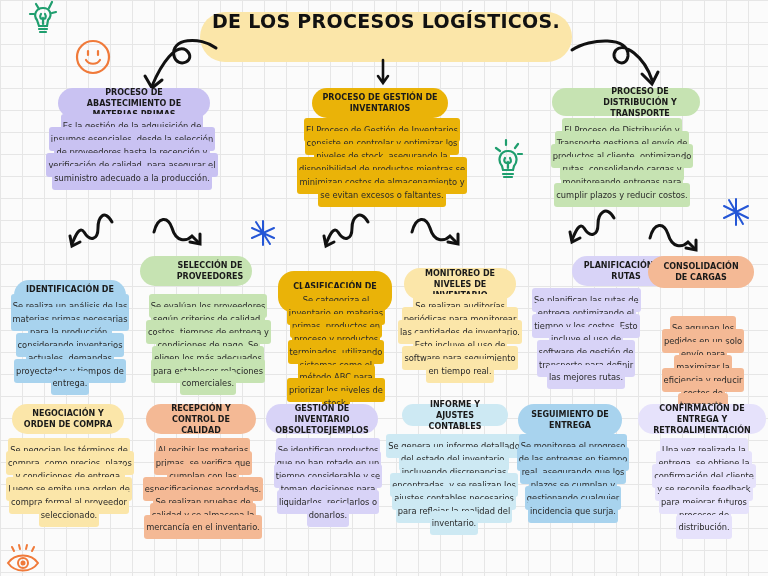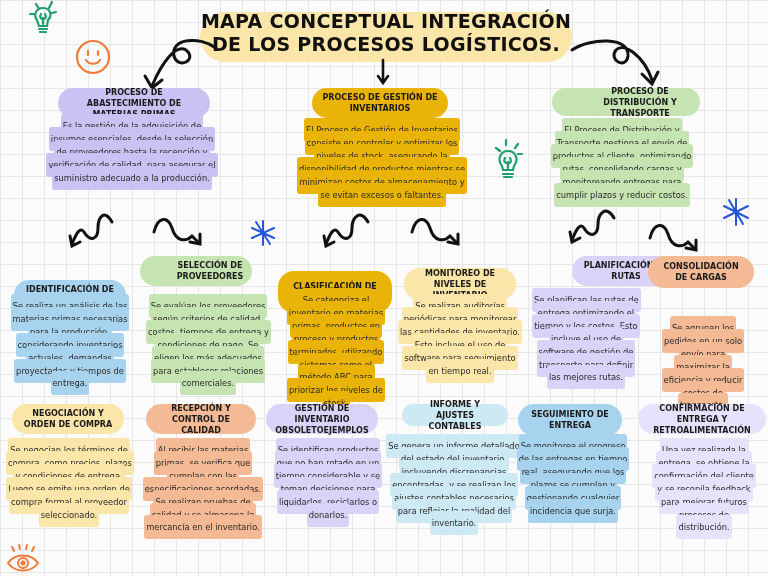--- a/index.html
+++ b/index.html
@@ -44,21 +44,20 @@
   .yellow { background:#fbe6a9; }
   .peach { background:#f4b995; }
   .lightblue { background:#cde9f3; }
   svg { position:absolute; overflow:visible; }
 </style>
 </head>
 <body>
 
 <div class="title-bg"></div>
 <div class="title">
-  <div>MAPA CONCEPTUAL INTEGRACIÓN</div>
   <div>DE LOS PROCESOS LOGÍSTICOS.</div>
 </div>
 
 <svg style="left:26px;top:0px;width:34px;height:36px" viewBox="0 0 34 36">
   <g stroke="#1f9e6e" stroke-width="2.2" fill="none" stroke-linecap="round">
     <path d="M10 4 L13 9 M26 2 L23 8 M30 12 L26 13 M4 14 L8 14"></path>
     <path d="M11 20 C7 15 10 8 17 8 C24 8 27 15 22 20 L21 26 L13 26 Z"></path>
     <path d="M13 29 L21 29 M14 32 L20 32"></path>
     <path d="M15 14 C13 17 15 20 17 18 C19 20 21 17 19 14 M17 18 L17 24"></path>
   </g>

